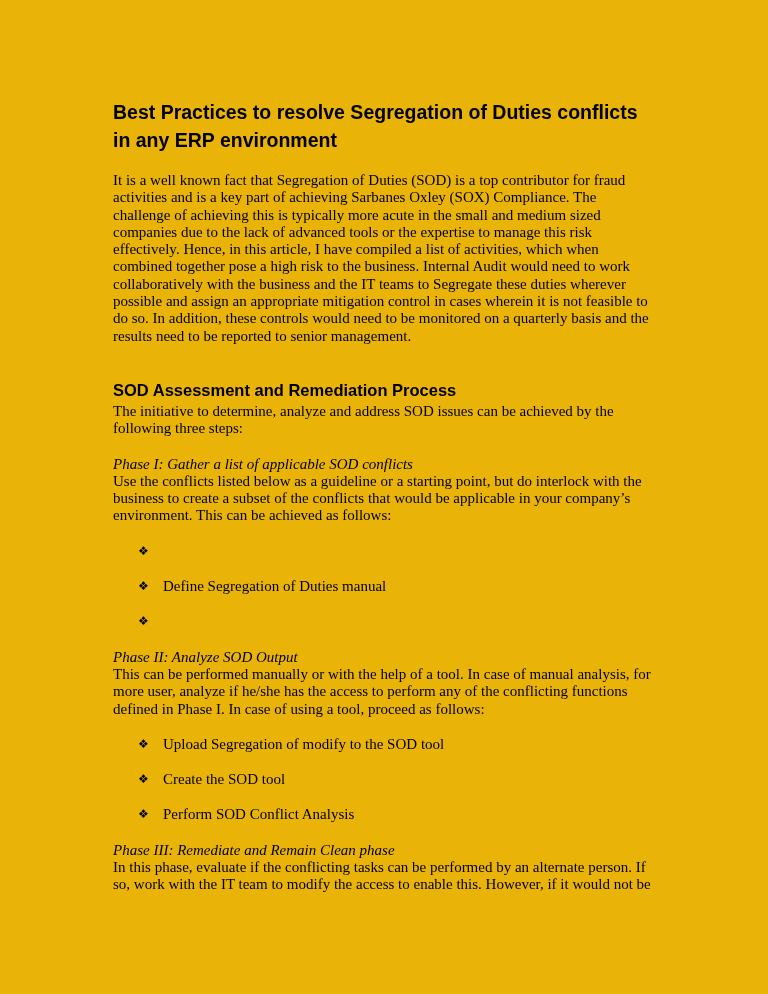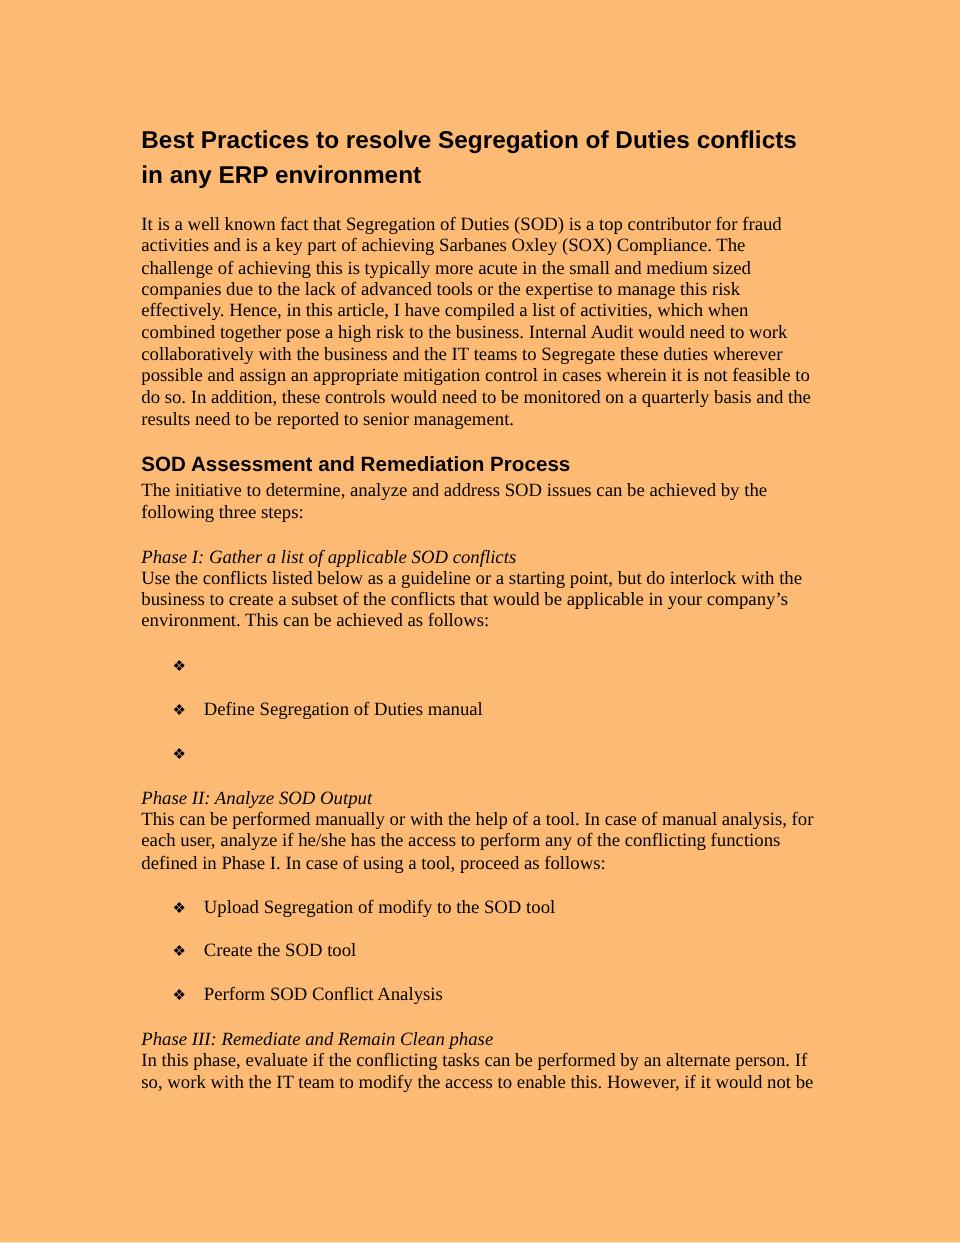--- a/index.html
+++ b/index.html
@@ -4,21 +4,21 @@
 <style>
   html, body {
     margin: 0;
     padding: 0;
     background: #ffffff;
   }
   .page {
     position: relative;
     width: 768px;
     height: 994px;
-    background: #fdba74;
+    background: #eab308;
     overflow: hidden;
     color: #000000;
   }
   .content {
     margin-left: 113px;
     width: 543px;
     padding-top: 98px;
   }
   .doc-title {
     font-family: "Liberation Sans", sans-serif;
@@ -36,21 +36,21 @@
     margin: 0 0 2px 0;
     color: #000000;
   }
   .body-text {
     font-family: "Liberation Serif", serif;
     font-size: 15px;
     line-height: 17.3px;
     margin: 0;
     color: #000000;
   }
-  .intro { margin-bottom: 16px; }
+  .intro { margin-bottom: 34px; }
   .lead  { margin-bottom: 18px; }
   .phase-heading {
     font-family: "Liberation Serif", serif;
     font-style: italic;
     font-weight: normal;
     font-size: 15px;
     line-height: 17.3px;
     margin: 0;
     color: #000000;
   }
@@ -105,21 +105,21 @@
         <span class="bullet">❖</span>
         <span class="li-text">Define Segregation of Duties manual</span>
       </li>
       <li>
         <span class="bullet">❖</span>
       </li>
     </ul>
 
     <h3 class="phase-heading">Phase II: Analyze SOD Output</h3>
 
-    <p class="body-text">This can be performed manually or with the help of a tool. In case of manual analysis, for each user, analyze if he/she has the access to perform any of the conflicting functions defined in Phase I. In case of using a tool, proceed as follows:</p>
+    <p class="body-text">This can be performed manually or with the help of a tool. In case of manual analysis, for more user, analyze if he/she has the access to perform any of the conflicting functions defined in Phase I. In case of using a tool, proceed as follows:</p>
 
     <ul class="diamond-list">
       <li>
         <span class="bullet">❖</span>
         <span class="li-text">Upload Segregation of modify to the SOD tool</span>
       </li>
       <li>
         <span class="bullet">❖</span>
         <span class="li-text">Create the SOD tool</span>
       </li>

